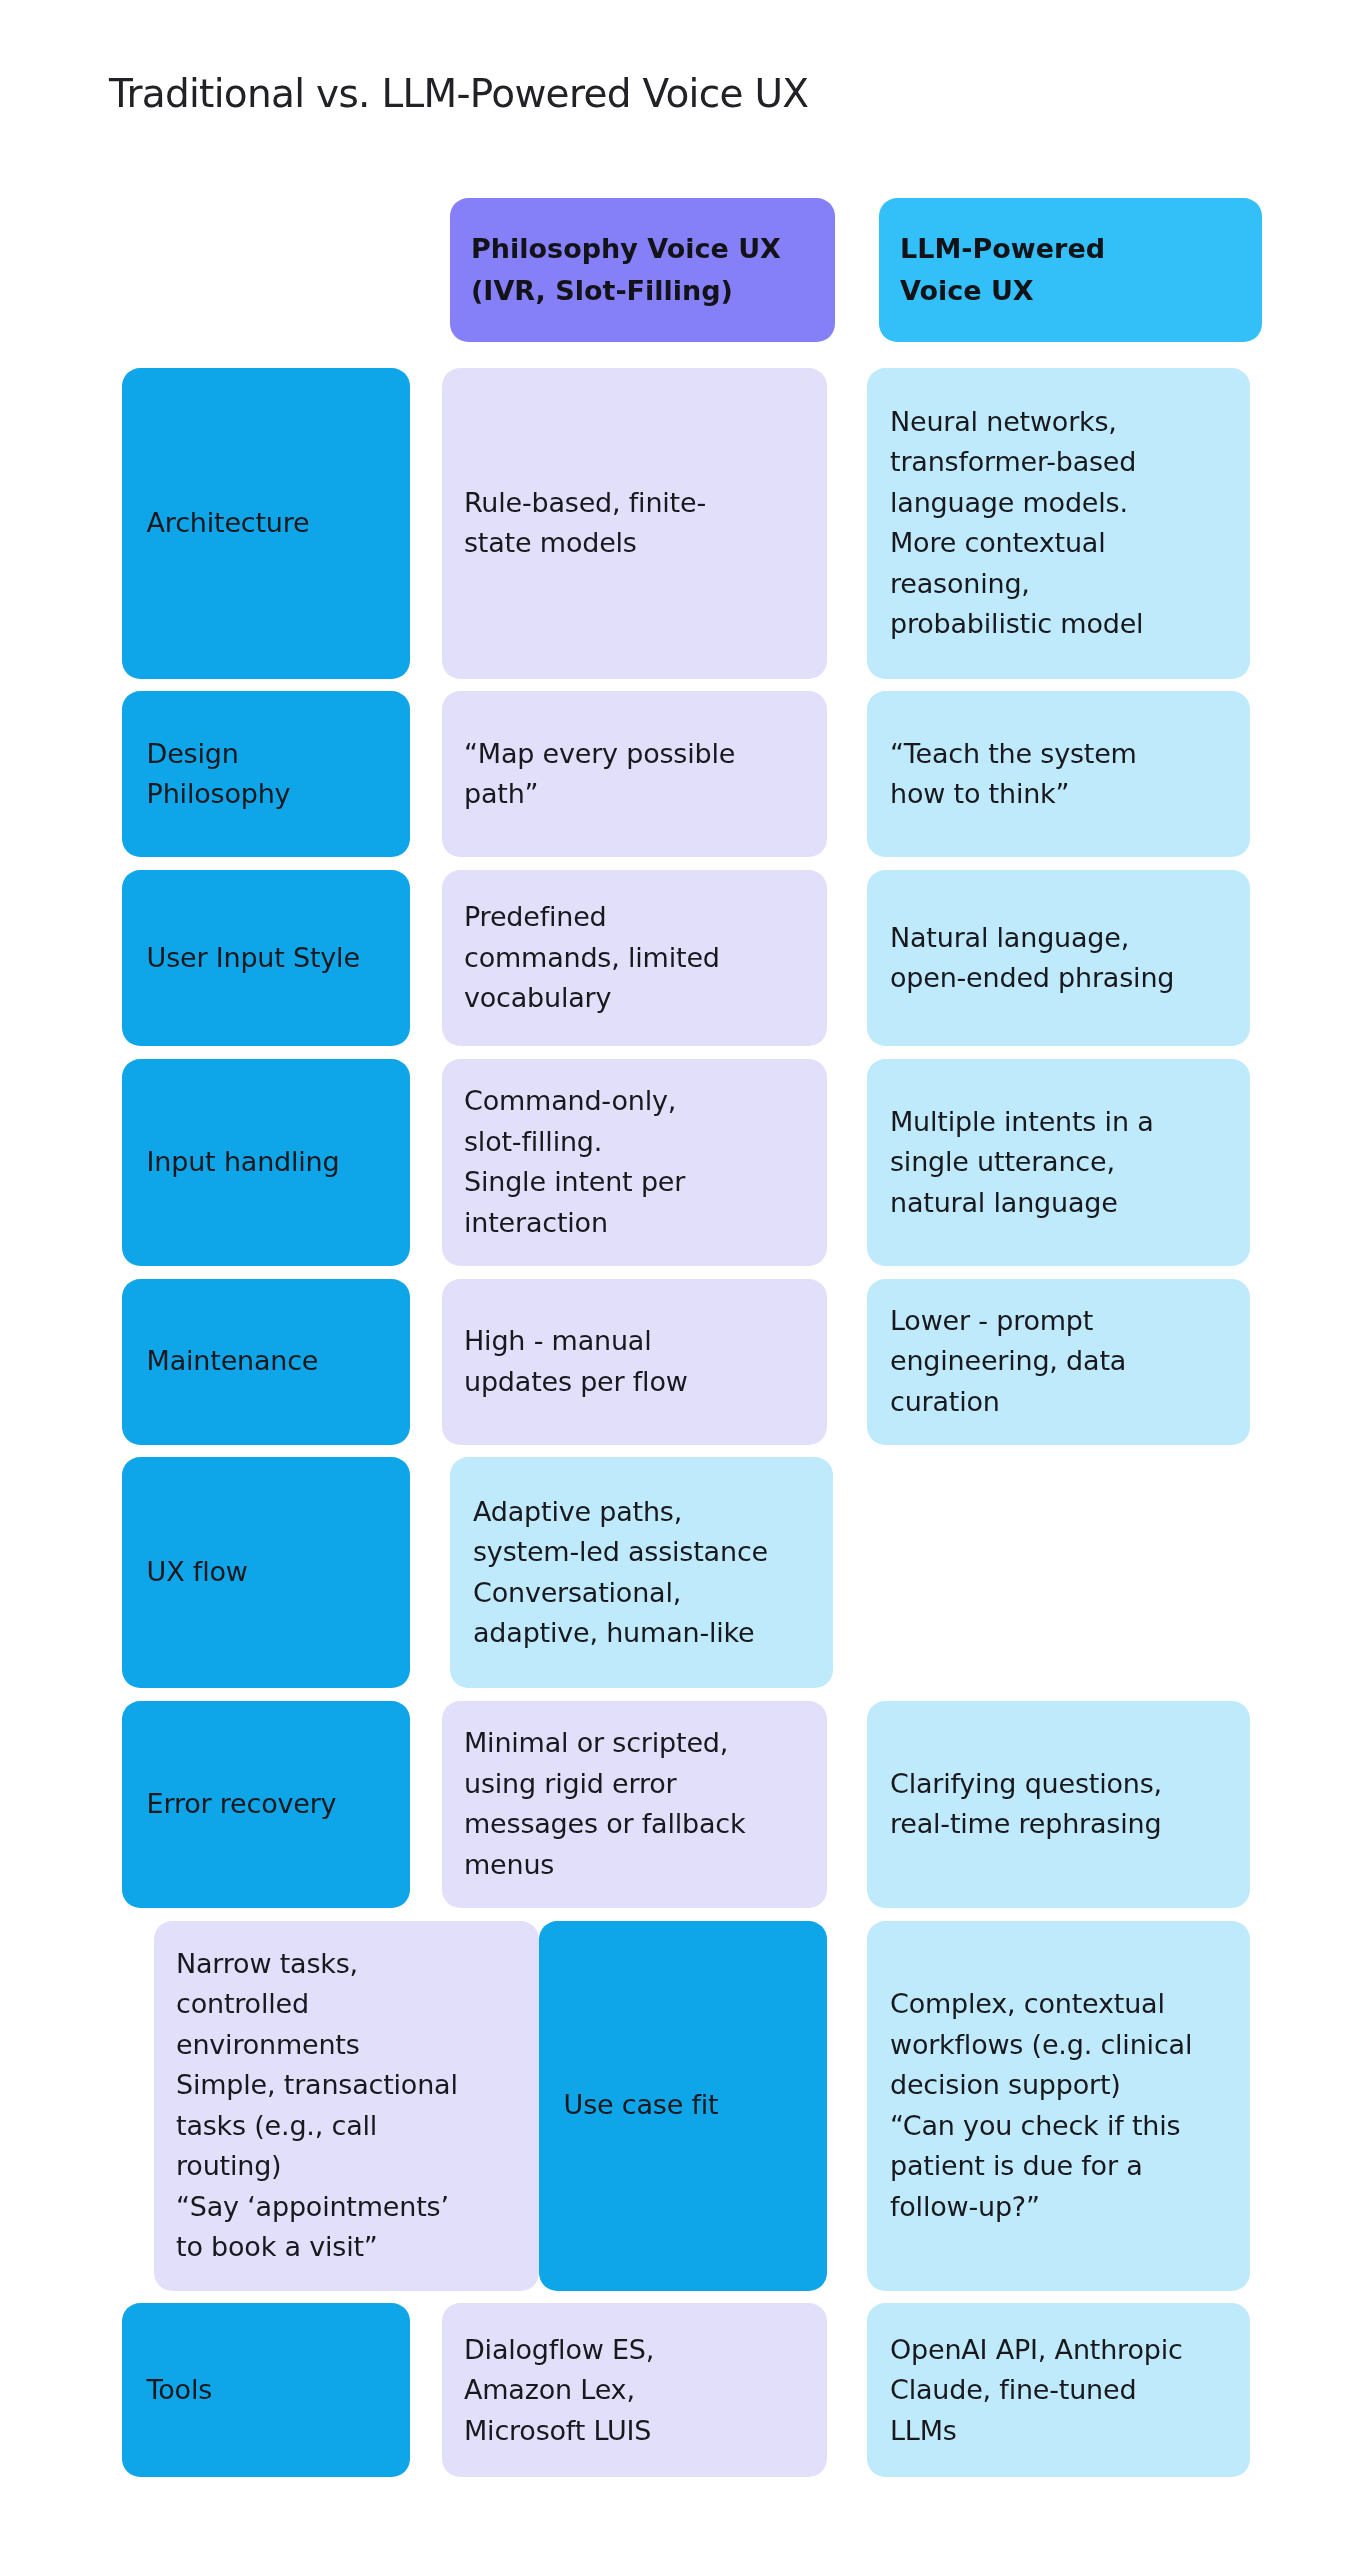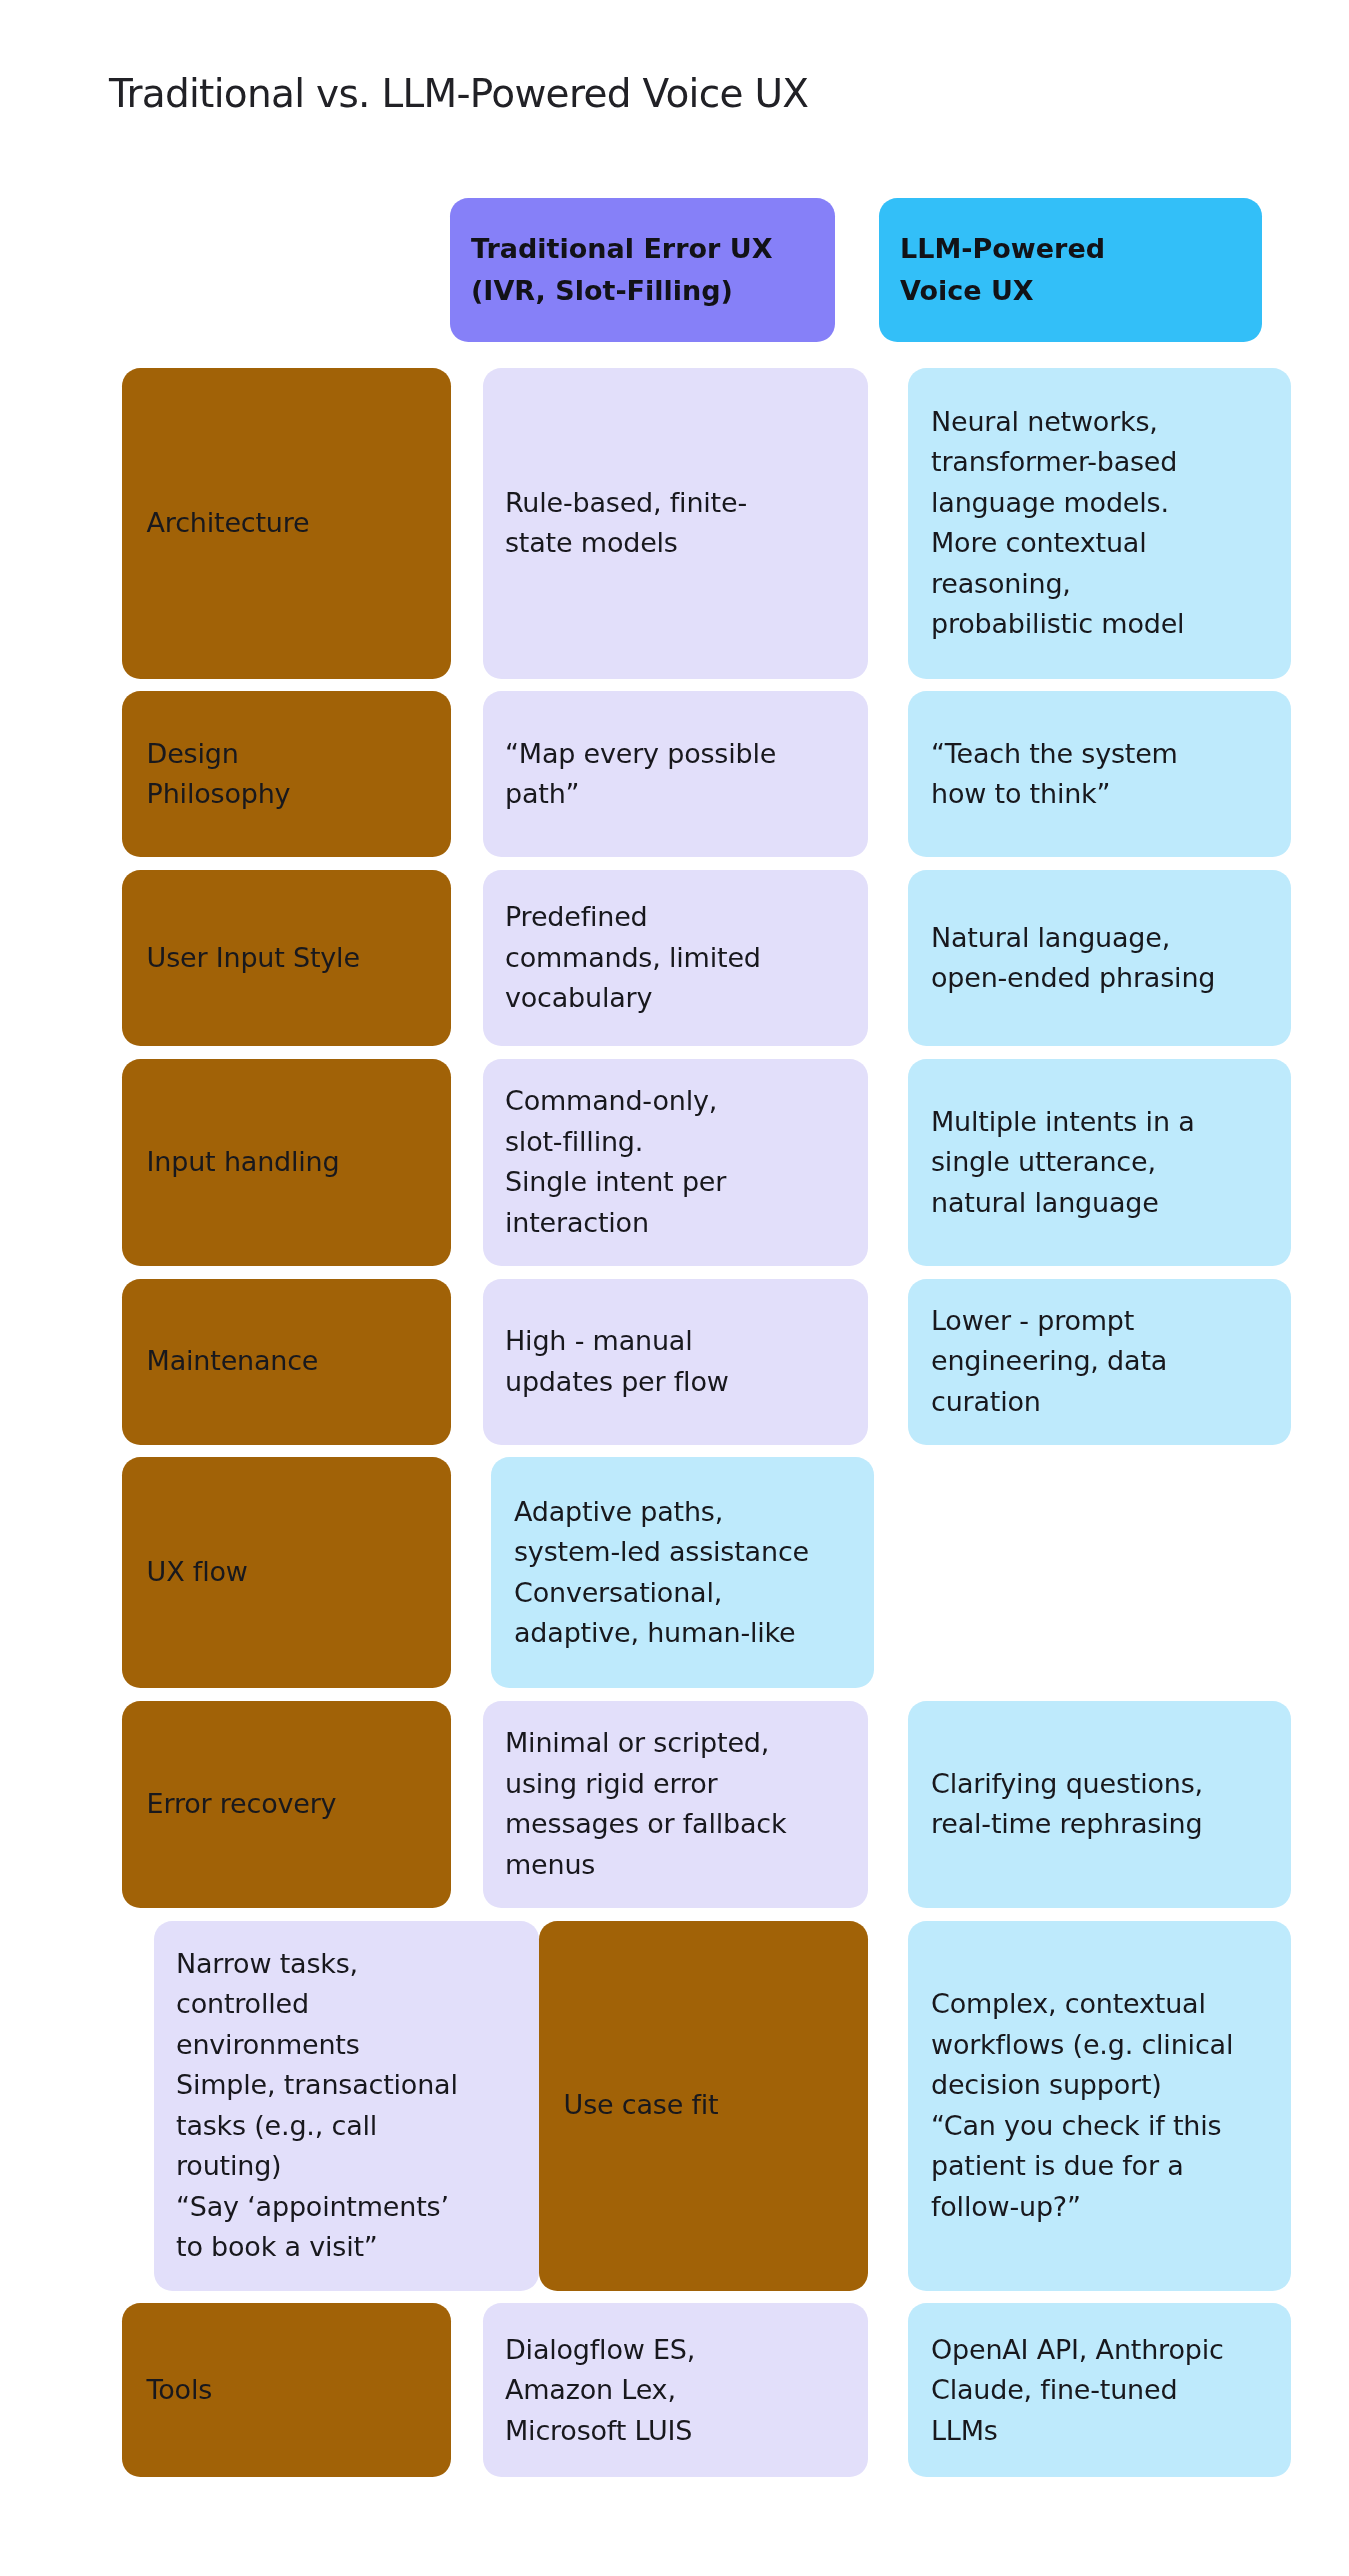--- a/index.html
+++ b/index.html
@@ -62,22 +62,22 @@
     border-radius: 18.3px;
     display: flex;
     align-items: center;
     white-space: pre-line;
     font-size: 27px;
     line-height: 1.5;
     letter-spacing: -0.2px;
     color: #18181d;
   }
   .cell.label {
-    width: 329px;
-    background: #a16207;
+    width: 288px;
+    background: #0ea5e9;
     padding: 14px 14px 14px 24.6px;
   }
   .cell.trad {
     width: 385px;
     margin-left: 32px;
     background: #E2DFFA;
     padding: 14px 18.3px 14px 22px;
   }
   .cell.llm {
     width: 383px;
@@ -94,21 +94,21 @@
   .trow:nth-child(7) { height: 207px; }
   .trow:nth-child(8) { height: 370px; }
   .trow:nth-child(9) { height: 174px; }
 </style>
 </head>
 <body>
 
 <h1 class="page-title">Traditional vs. LLM-Powered Voice UX</h1>
 
 <div class="header-row">
-  <div class="badge trad">Traditional Error UX
+  <div class="badge trad">Philosophy Voice UX
 (IVR, Slot-Filling)</div>
   <div class="badge llm">LLM-Powered
 Voice UX</div>
 </div>
 
 <div class="rows">
   <div class="trow">
     <div class="cell label">Architecture</div>
     <div class="cell trad">Rule-based, finite-
 state models</div>

